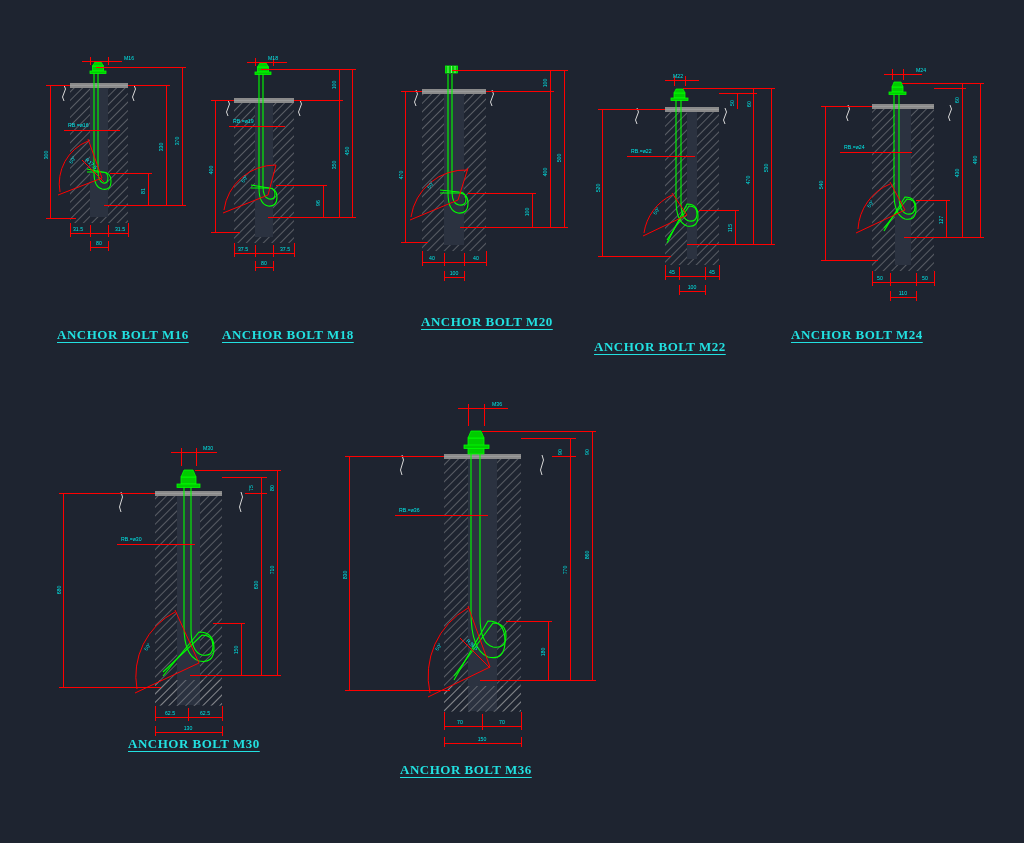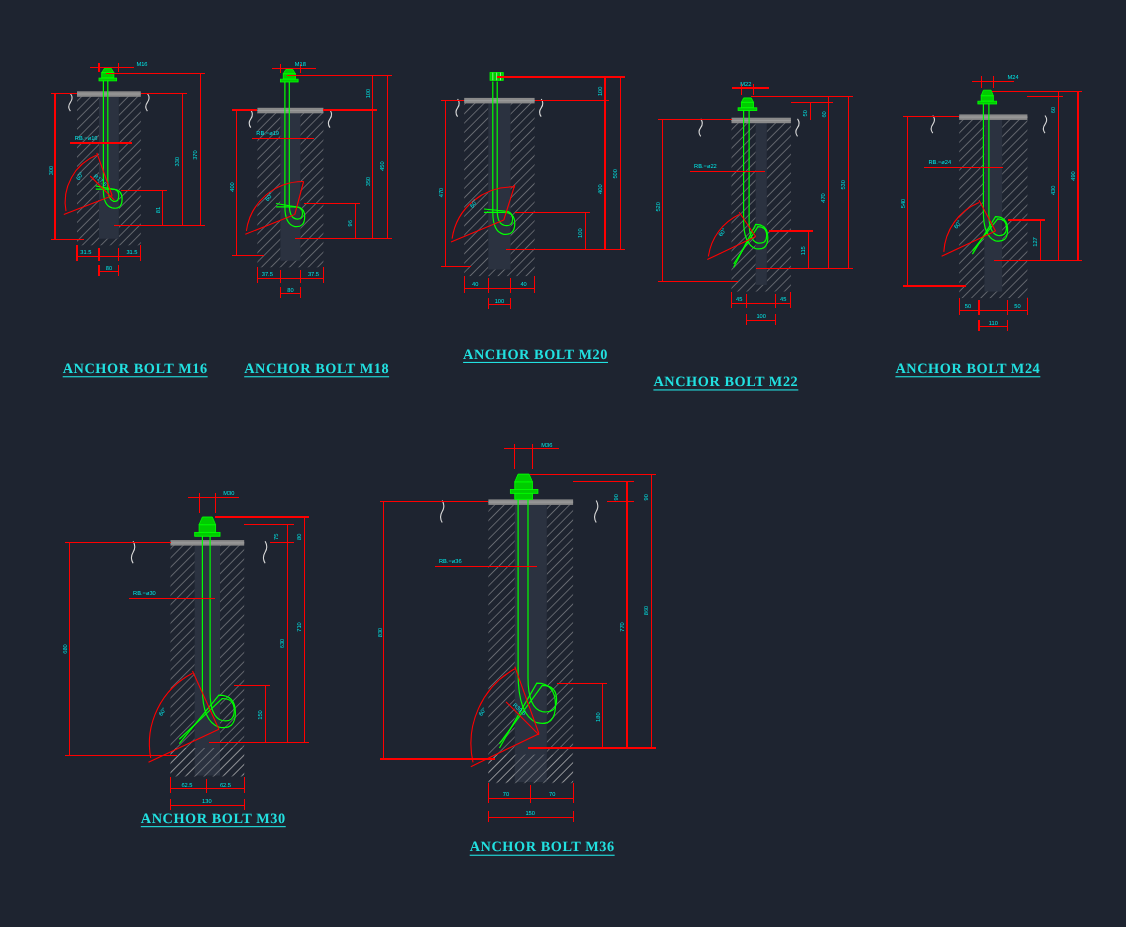--- a/index.html
+++ b/index.html
@@ -354,21 +354,21 @@
       <text class="dim" x="62" y="150" transform="rotate(-55 62 150)" text-anchor="middle">60°</text>
     </g>
     <g>
       <path class="dim-line" d="M62 227 L124 227 M62 216 L62 231 M124 216 L124 231 M80 218 L80 231 M106 218 L106 231"></path>
       <text class="dim" x="70" y="225" text-anchor="middle">50</text>
       <text class="dim" x="115" y="225" text-anchor="middle">50</text>
       <path class="dim-line" d="M80 242 L106 242 M80 236 L80 246 M106 236 L106 246"></path>
       <text class="dim" x="93" y="240" text-anchor="middle">110</text>
     </g>
   </svg>
-  <div class="fig-title" style="left:814px;top:327px;">ANCHOR  BOLT  M24</div>
+  <div class="fig-title" style="left:791px;top:327px;">ANCHOR  BOLT  M24</div>
 
   <svg class="detail" style="left:55px;top:420px;" width="240" height="340" viewBox="0 0 240 340">
     <defs>
       <pattern id="h30" width="6" height="6" patternTransform="rotate(45)" patternUnits="userSpaceOnUse">
         <line x1="0" y1="0" x2="0" y2="6" class="hatch-line"></line>
       </pattern>
     </defs>
     <g>
       <rect x="100" y="75" width="22" height="210" fill="url(#h30)"></rect>
       <rect x="145" y="75" width="22" height="210" fill="url(#h30)"></rect>
@@ -486,15 +486,15 @@
       <text class="dim" x="131" y="256" transform="rotate(42 131 256)" text-anchor="middle">R39.5</text>
     </g>
     <g>
       <path class="dim-line" d="M104 336 L181 336 M104 322 L104 340 M181 322 L181 340 M142 324 L142 340"></path>
       <text class="dim" x="120" y="334" text-anchor="middle">70</text>
       <text class="dim" x="162" y="334" text-anchor="middle">70</text>
       <path class="dim-line" d="M104 353 L181 353 M104 347 L104 357 M181 347 L181 357"></path>
       <text class="dim" x="142" y="351" text-anchor="middle">150</text>
     </g>
   </svg>
-  <div class="fig-title" style="left:427px;top:762px;">ANCHOR  BOLT  M36</div>
+  <div class="fig-title" style="left:400px;top:762px;">ANCHOR  BOLT  M36</div>
 
 </div>
 
 </body></html>

